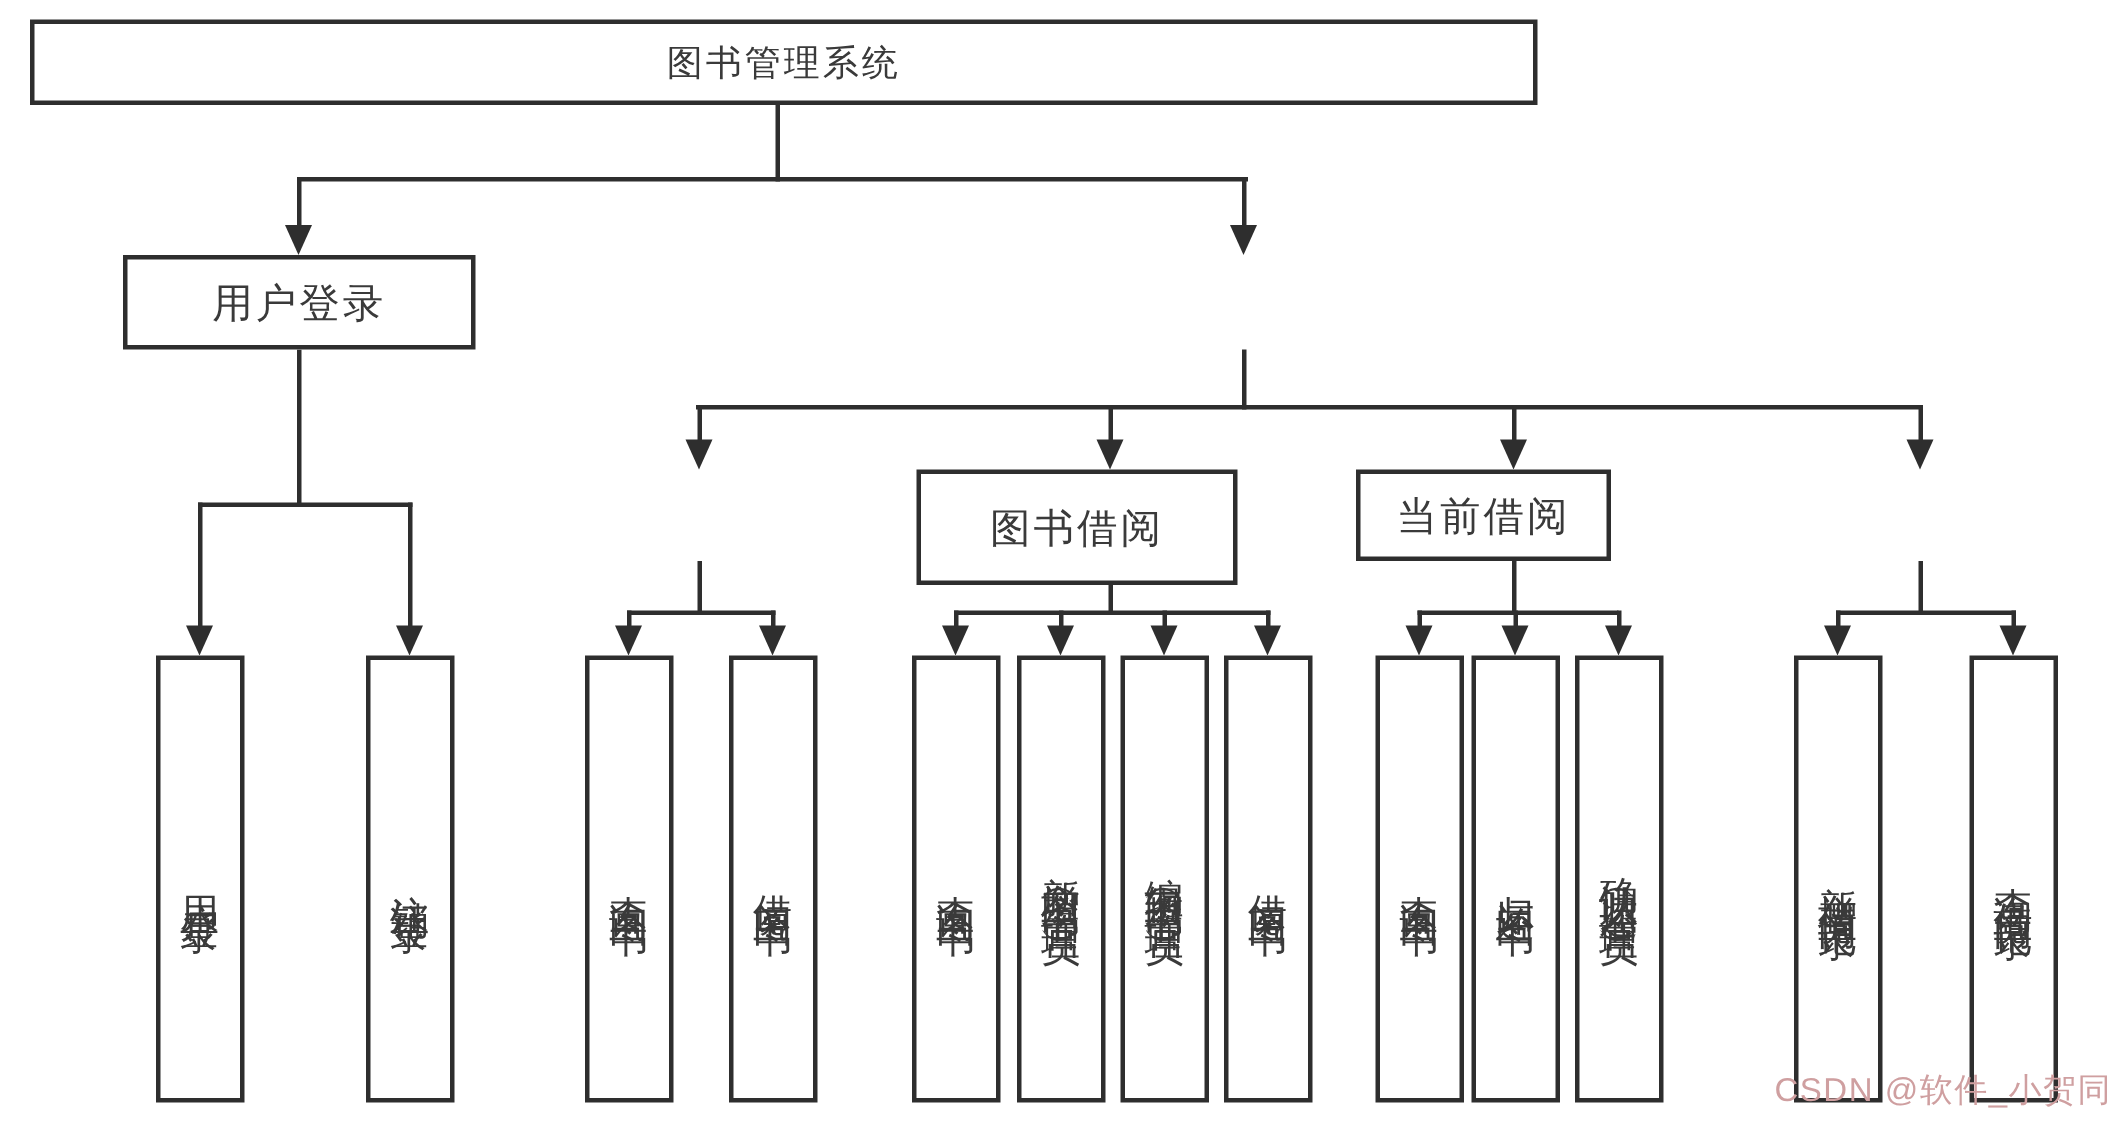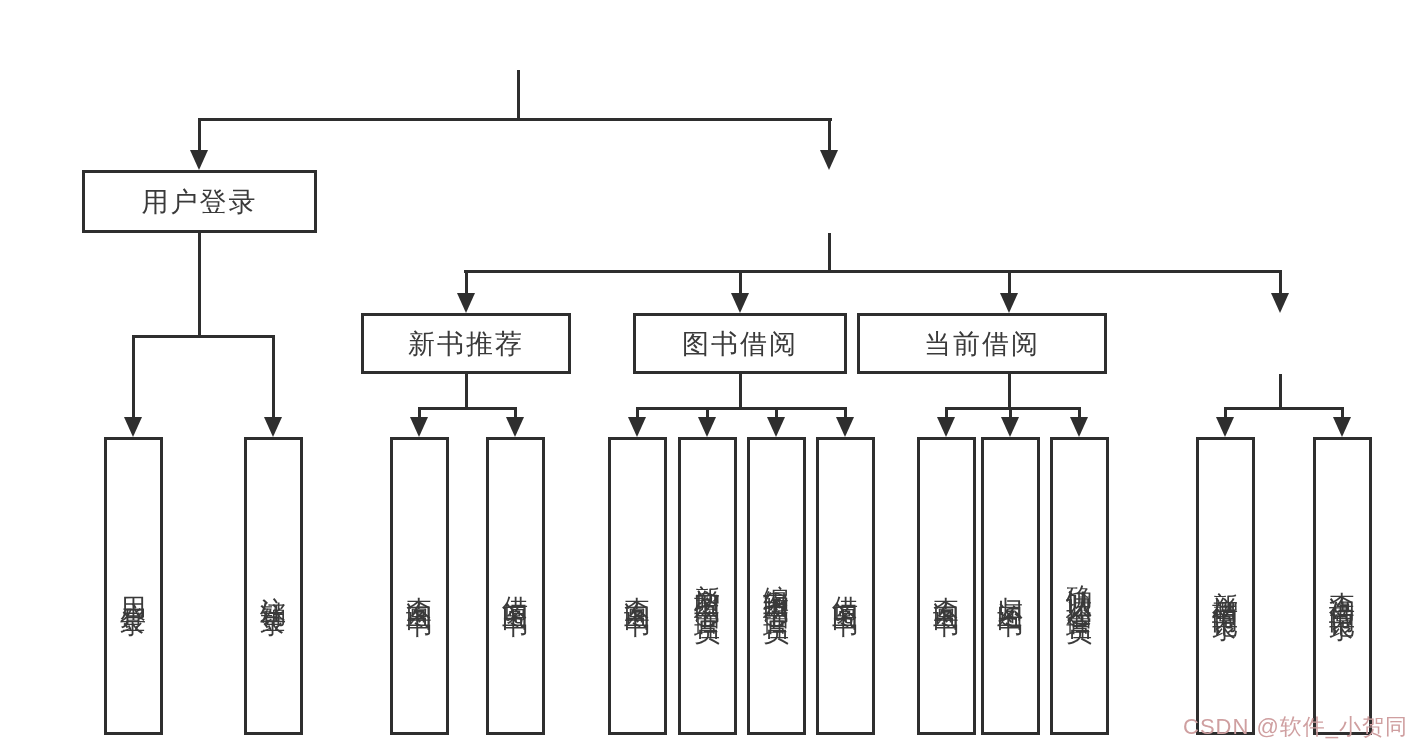--- a/index.html
+++ b/index.html
@@ -109,26 +109,26 @@
   <div class="vl" style="left:1078px;top:407px;height:14px"></div>
   <div class="ar" style="left:1070px;top:417px"></div>
 
   <div class="vl" style="left:1279px;top:374px;height:36px"></div>
   <div class="hl" style="left:1224px;top:407px;width:120px"></div>
   <div class="vl" style="left:1224px;top:407px;height:14px"></div>
   <div class="ar" style="left:1216px;top:417px"></div>
   <div class="vl" style="left:1341px;top:407px;height:14px"></div>
   <div class="ar" style="left:1333px;top:417px"></div>
 
+  <div class="box h root" style="left:20px;top:13px;width:1005px;height:57px">图书管理系统</div>
 
   <div class="box h" style="left:82px;top:170px;width:235px;height:63px">用户登录</div>
 
-  <div class="box h" style="left:361px;top:313px;width:210px;height:61px">新书推荐</div>
-  <div class="box h" style="left:633px;top:313px;width:214px;height:61px">图书借阅</div>
-  <div class="box h" style="left:857px;top:313px;width:250px;height:61px">当前借阅</div>
+  <div class="box h" style="left:611px;top:313px;width:214px;height:77px">图书借阅</div>
+  <div class="box h" style="left:904px;top:313px;width:170px;height:61px">当前借阅</div>
 
   <div class="box v" style="left:104px;top:437px;width:59px;height:298px">用户登录</div>
   <div class="box v" style="left:244px;top:437px;width:59px;height:298px">注销登录</div>
 
   <div class="box v" style="left:390px;top:437px;width:59px;height:298px">查询图书</div>
   <div class="box v" style="left:486px;top:437px;width:59px;height:298px">借阅图书</div>
 
   <div class="box v" style="left:608px;top:437px;width:59px;height:298px">查询图书</div>
   <div class="box v" style="left:678px;top:437px;width:59px;height:298px">新增图书（管理员）</div>
   <div class="box v" style="left:747px;top:437px;width:59px;height:298px">编辑图书（管理员）</div>

